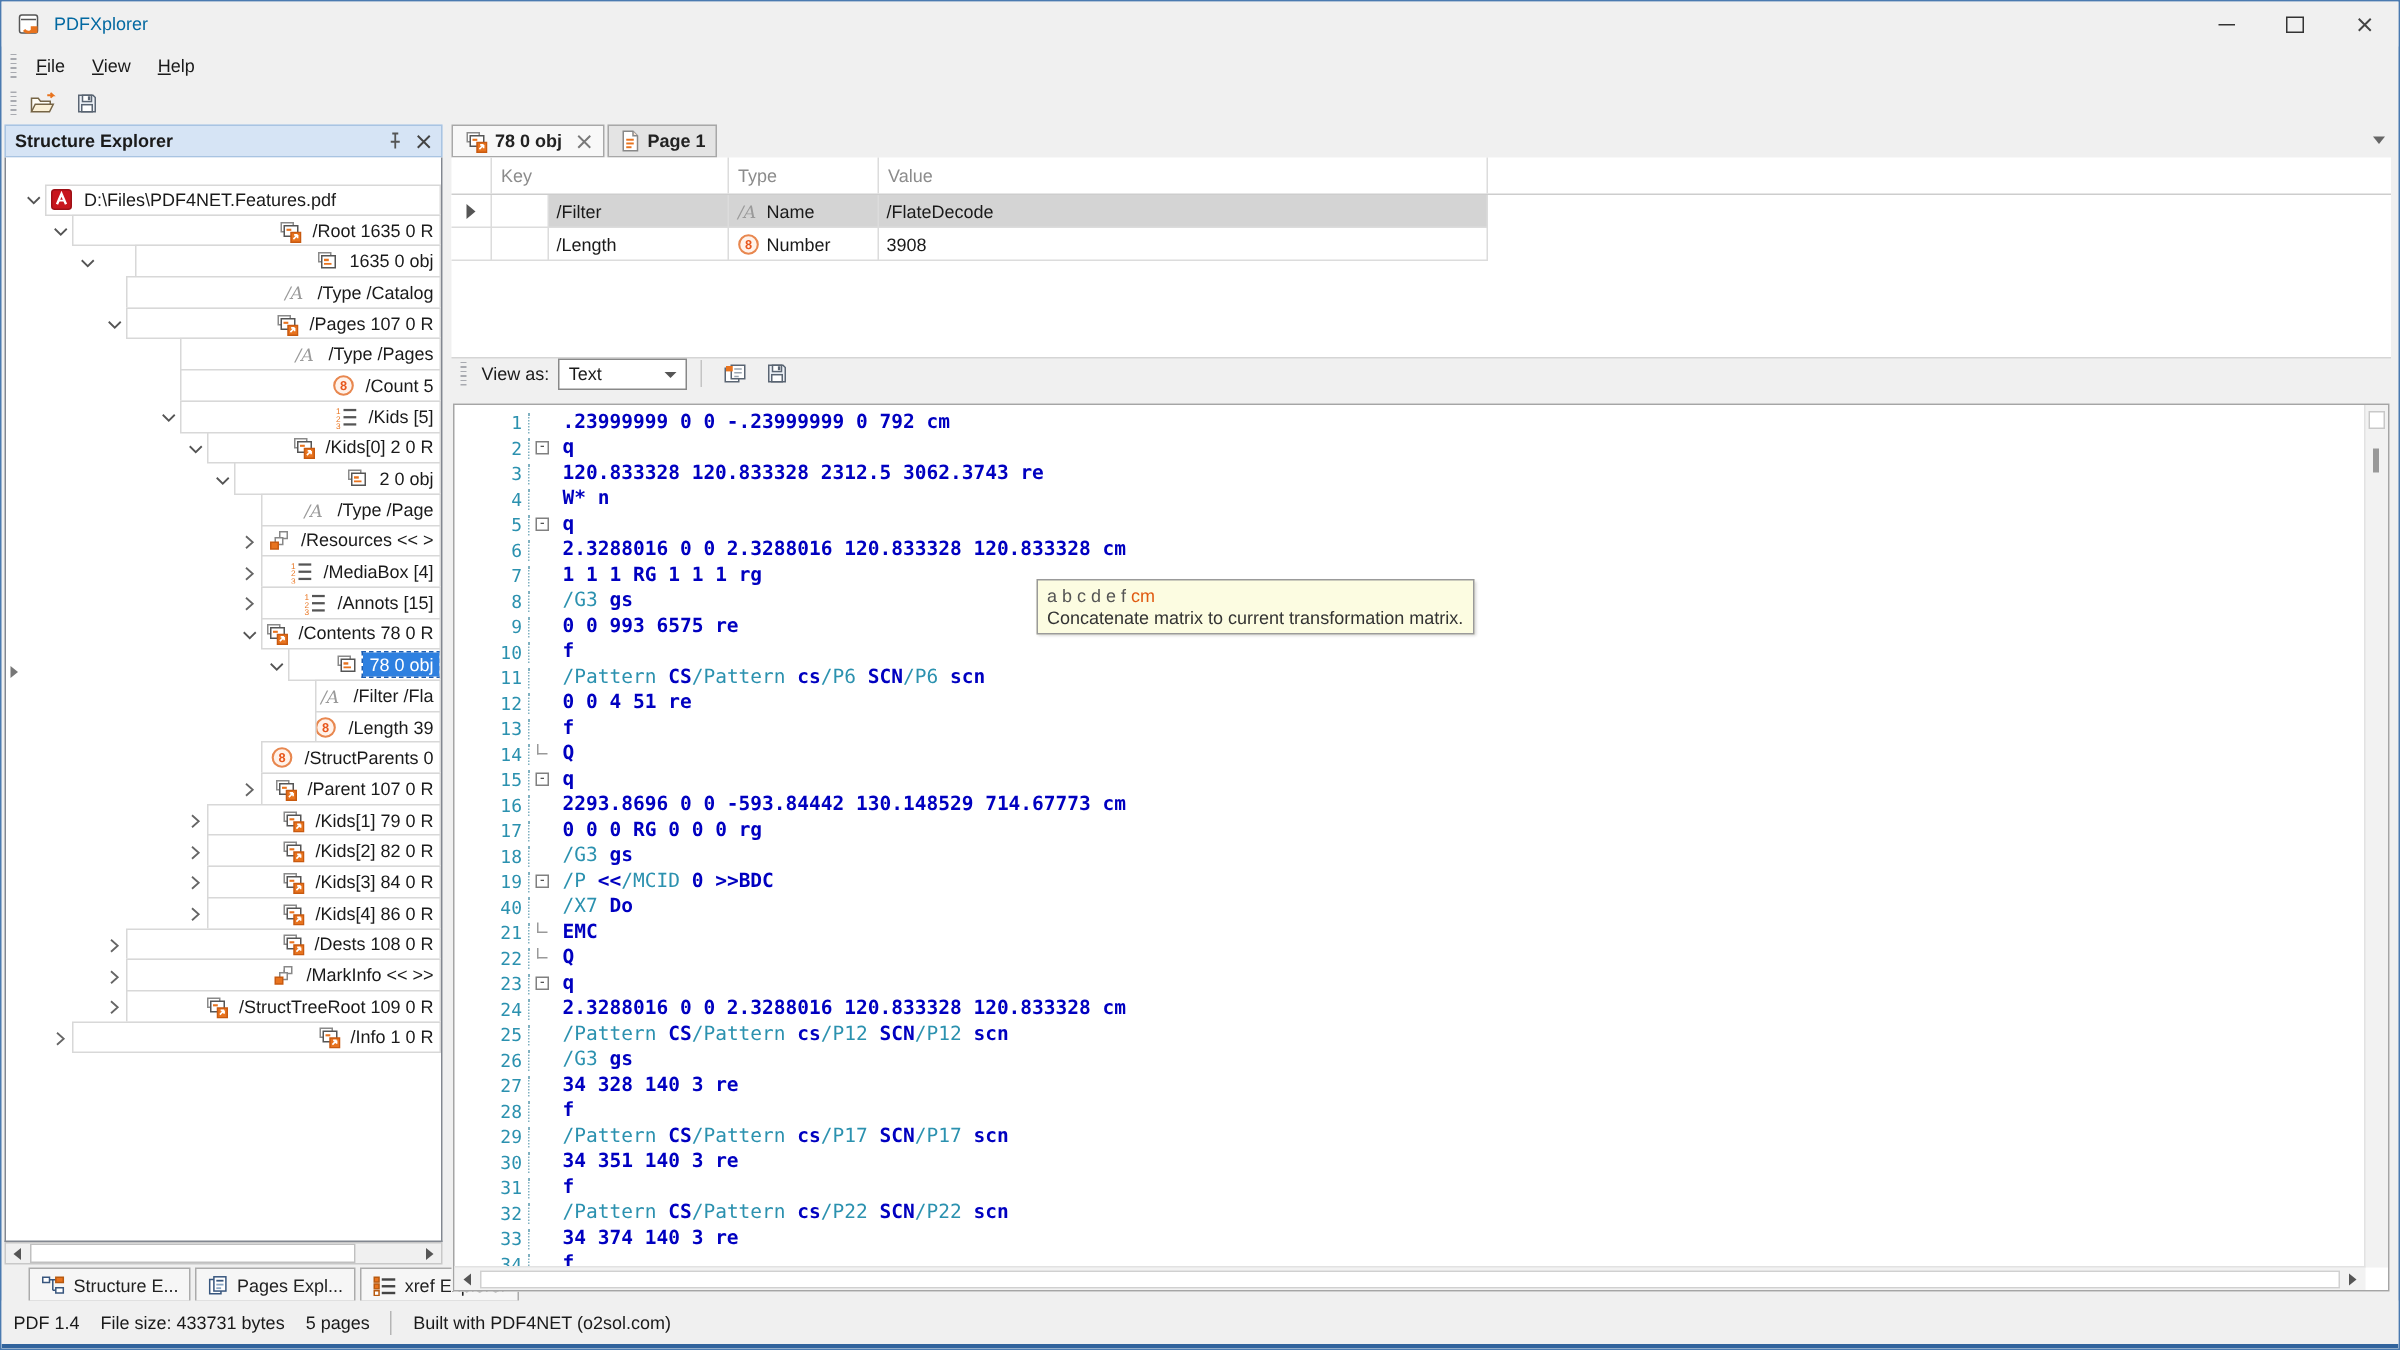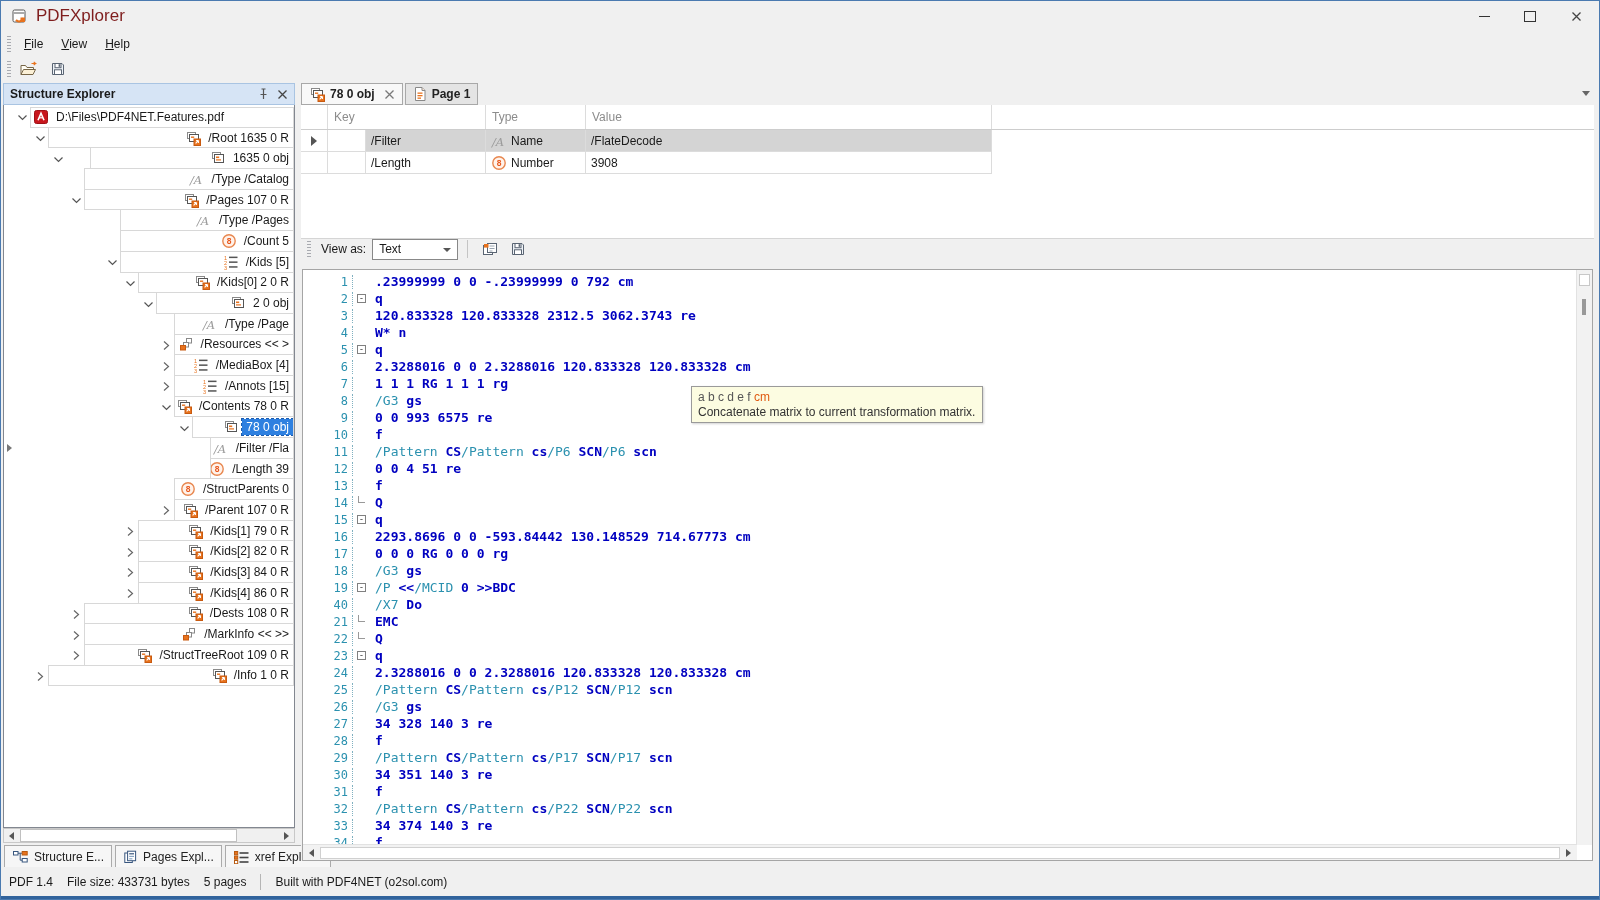--- a/index.html
+++ b/index.html
@@ -1,56 +1,56 @@
 <!DOCTYPE html>
 <html><head>
 <meta charset="utf-8">
 <style>
   html,body{margin:0;padding:0;background:#888;}
   .window{width:1600px;height:900px;position:relative;background:#f0f0f0;
     font-family:"Liberation Sans",sans-serif;font-size:12px;color:#1a1a1a;
     border:1px solid #4a7ab0;box-sizing:border-box;overflow:hidden;}
   .titlebar{position:absolute;top:0;left:0;right:0;height:30px;display:flex;align-items:center;
     padding-left:10px;gap:8px;background:#f0f0f0;}
-  .title{font-size:17px;color:#7f1d1d;}
+  .title{font-size:12px;color:#0369a1;}
   .win-controls{position:absolute;right:0;top:0;height:30px;display:flex;}
   .win-btn{width:46px;height:30px;display:flex;align-items:center;justify-content:center;}
   .glyph-min{width:11px;height:1px;background:#333;display:inline-block;}
   .glyph-max{width:10px;height:9px;border:1px solid #333;display:inline-block;}
   .menubar{position:absolute;top:30px;left:0;right:0;height:25px;display:flex;align-items:center;padding-left:4px;}
   .menu-item{padding:4px 9px;color:#1a1a1a;}
   .toolbar{position:absolute;top:55px;left:0;right:0;height:26px;display:flex;align-items:center;padding-left:4px;}
   .tb-btn{width:26px;height:23px;display:flex;align-items:center;justify-content:center;}
   .grip{width:4px;height:16px;margin:0 4px 0 2px;
     background-image:repeating-linear-gradient(to bottom,#a8aab0 0,#a8aab0 1px,transparent 1px,transparent 3px);}
   
   .dock-left{position:absolute;left:2px;top:82px;width:292px;height:785px;}
   .panel-header{position:absolute;top:0;left:0;right:0;height:22px;background:#d6e4f5;
     border:1px solid #a9c4e2;box-sizing:border-box;display:flex;align-items:center;
     padding:0 6px;font-weight:bold;color:#1a1a1a;}
   .hdr-icons{margin-left:auto;display:flex;gap:8px;align-items:center;}
   .tree{position:absolute;top:22px;left:0;right:0;height:723px;background:#fff;
-    border:1px solid #828790;border-top:none;box-sizing:border-box;overflow:hidden;padding-top:2px;}
+    border:1px solid #828790;border-top:none;box-sizing:border-box;overflow:hidden;padding-top:18px;}
   .tree-row{height:20.7px;display:flex;align-items:stretch;position:relative;}
   .chev{width:16px;flex-shrink:0;display:flex;align-items:center;justify-content:center;}
   .node-box{flex:1;border:1px solid #d8d8d8;background:#fff;display:flex;align-items:center;
     gap:3px;padding-left:2px;overflow:hidden;white-space:nowrap;box-sizing:border-box;}
   .tree-row + .tree-row .node-box{margin-top:-1px;justify-content:flex-end;}
   .node-label{padding:1px 4px;white-space:nowrap;}
   .node-label.sel{background:#2e80e0;color:#fff;outline:1px dashed #1b5cb0;}
   .icon{display:inline-flex;align-items:center;justify-content:center;flex-shrink:0;}
   .tree-marker{position:absolute;left:3px;width:0;height:0;border-left:5px solid #777;
     border-top:4px solid transparent;border-bottom:4px solid transparent;}
   .hscroll{position:absolute;top:745px;left:0;right:0;height:15px;background:#f0f0f0;
     border:1px solid #c8c8c8;box-sizing:border-box;display:flex;align-items:center;padding:0 1px;}
   .hs-thumb{height:11px;background:#fff;border:1px solid #c0c0c0;margin:0 2px;}
   .sb-btn{width:13px;height:13px;display:flex;align-items:center;justify-content:center;flex-shrink:0;}
   .tri-l{width:0;height:0;border-right:5px solid #555;border-top:4px solid transparent;border-bottom:4px solid transparent;}
   .tri-r{width:0;height:0;border-left:5px solid #555;border-top:4px solid transparent;border-bottom:4px solid transparent;}
-  .dock-tabs{position:absolute;top:762px;left:1px;right:0;height:23px;display:flex;}
+  .dock-tabs{position:absolute;top:762px;left:16px;right:0;height:23px;display:flex;}
   .dock-tab{display:inline-flex;align-items:center;gap:5px;padding:3px 7px;border:1px solid #ababab;
     background:#f6f6f6;margin-right:3px;color:#222;white-space:nowrap;}
   
   .tabstrip{position:absolute;left:300px;top:82px;height:22px;display:flex;gap:2px;}
   .doc-tab{display:flex;align-items:center;gap:5px;padding:0 7px;border:1px solid #a8a8a8;
     background:#e4e4e4;font-weight:bold;color:#222;box-sizing:border-box;}
   .doc-tab.active{background:#f8f8f8;}
   .overflow-chevron{position:absolute;right:9px;top:90px;width:0;height:0;
     border-top:5px solid #666;border-left:4px solid transparent;border-right:4px solid transparent;}
   .grid-pane{position:absolute;left:300px;top:104px;right:5px;height:133px;background:#fff;}

